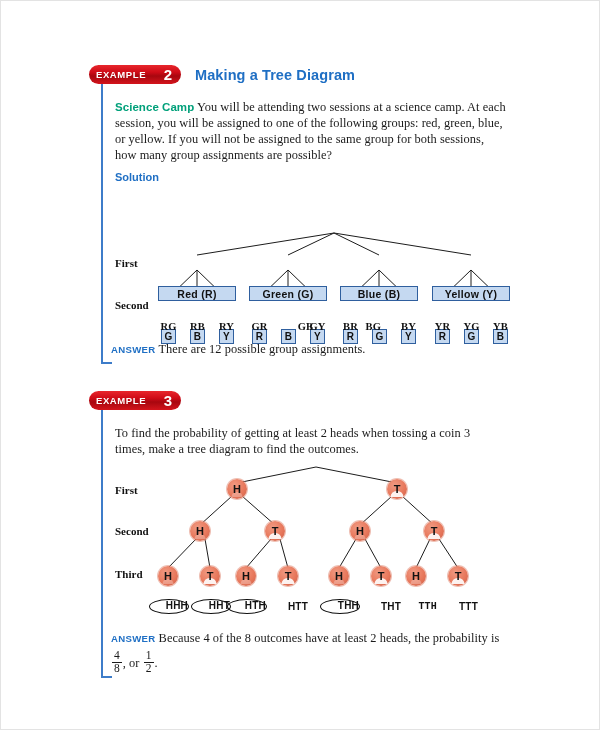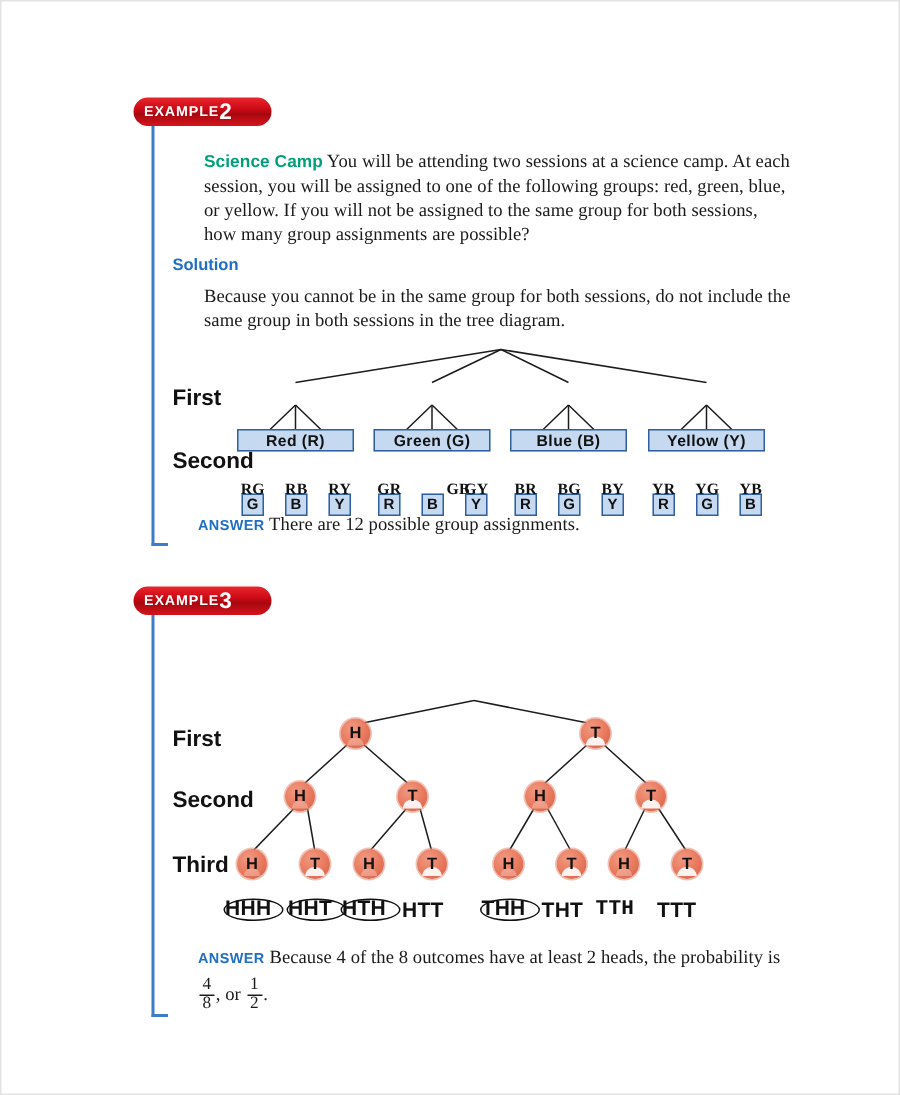--- a/index.html
+++ b/index.html
@@ -27,20 +27,21 @@
     align-items: center;
   }
   .ex-badge {
     position: relative;
     width: 92px;
     height: 19px;
     border-radius: 10px;
     background: linear-gradient(to bottom, #e8262c 0%, #cf0b17 38%, #a8070f 58%, #d4141c 100%);
     display: flex;
     align-items: center;
+    justify-content: space-between;
     box-sizing: border-box;
     padding: 0 9px 0 7px;
   }
   .ex-badge .ex-word {
     color: #ffffff;
     font-family: "Liberation Sans", sans-serif;
     font-weight: bold;
     font-size: 9.5px;
     letter-spacing: 0.6px;
     line-height: 1;
@@ -77,21 +78,20 @@
   }
 
   
   .p {
     position: absolute;
     font-family: "Liberation Serif", serif;
     font-size: 12.4px;
     line-height: 16.1px;
     color: #1a1a1a;
     letter-spacing: 0.05px;
-    margin-left: 21px;
   }
   .lead-green {
     color: #00a07a;
     font-family: "Liberation Sans", sans-serif;
     font-weight: bold;
     font-size: 11.5px;
   }
   .solution-head {
     position: absolute;
     color: #1f6fc4;
@@ -103,23 +103,23 @@
     color: #1f6fc4;
     font-family: "Liberation Sans", sans-serif;
     font-weight: bold;
     font-size: 9.6px;
     letter-spacing: 0.3px;
   }
 
   
   .row-label {
     position: absolute;
-    font-family: Liberation Sans, sans-serif;
-    font-weight: bold;
-    font-size: 15px;
+    font-family: Liberation Serif, serif;
+    font-weight: bold;
+    font-size: 11px;
     color: #111;
   }
   svg.tree-lines {
     position: absolute;
     left: 0; top: 0;
     overflow: visible;
     pointer-events: none;
   }
   .g-box {
     position: absolute;
@@ -186,24 +186,24 @@
     width: 11px;
     height: 5px;
     opacity: 0.28;
     border-radius: 6px 6px 0 0;
   }
 
   .coin-outcome {
     position: absolute;
     font-family: "Liberation Sans", sans-serif;
     font-weight: bold;
-    font-size: 14px;
+    font-size: 10px;
     color: #111;
     letter-spacing: 0.2px;
-    text-align: left;
+    text-align: right;
     width: 40px;
     line-height: 13px;
   }
   .coin-outcome.circled {
     border: 1.3px solid #111;
     border-radius: 50% / 50%;
     width: 38px;
     height: 13px;
     line-height: 11px;
   }
@@ -223,33 +223,33 @@
 </head>
 <body>
 
 <div id="page">
 
   <div class="ex-header" style="left:88px; top:64px;">
     <div class="ex-badge">
       <span class="ex-word">EXAMPLE</span>
       <span class="ex-num">2</span>
     </div>
+    <div class="ex-title">Making a Tree Diagram</div>
   </div>
 
   <div class="blue-rule" style="left:100px; top:83px; height:280px;"></div>
   <div class="blue-rule-foot" style="left:100px; top:361px;"></div>
 
   <div class="p" style="left:114px; top:98px; width:392px;">
     <span class="lead-green">Science Camp</span>
     <span>You will be attending two sessions at a science camp. At each session, you will be assigned to one of the following groups: red, green, blue, or yellow. If you will not be assigned to the same group for both sessions, how many group assignments are possible?</span>
   </div>
 
   <div class="solution-head" style="left:114px; top:170px;">Solution</div>
 
-  <div class="p" style="left:114px; top:188px; width:392px;">Because you cannot be in the same group for both sessions, do not include the same group in both sessions in the tree diagram.</div>
 
   <div>
     <div class="row-label" style="left:114px; top:256px;">First</div>
     <div class="row-label" style="left:114px; top:298px;">Second</div>
 
     <svg class="tree-lines" width="600" height="730">
       <g stroke="#1c1c1c" stroke-width="1" fill="none">
 
         <line x1="333" y1="232" x2="196" y2="254"></line>
         <line x1="333" y1="232" x2="287" y2="254"></line>
@@ -297,21 +297,21 @@
 
     <div class="outcome" style="left:152px; top:320px; width:31px;">RG</div>
     <div class="outcome" style="left:181px; top:320px; width:31px;">RB</div>
     <div class="outcome" style="left:210px; top:320px; width:31px;">RY</div>
 
     <div class="outcome" style="left:243px; top:320px; width:31px;">GR</div>
     <div class="outcome" style="left:289px; top:320px; width:31px;">GB</div>
     <div class="outcome" style="left:301px; top:320px; width:31px;">GY</div>
 
     <div class="outcome" style="left:334px; top:320px; width:31px;">BR</div>
-    <div class="outcome" style="left:363px; top:320px; width:31px;">BG</div>
+    <div class="outcome" style="left:349px; top:320px; width:31px;text-align:right;">BG</div>
     <div class="outcome" style="left:392px; top:320px; width:31px;">BY</div>
 
     <div class="outcome" style="left:426px; top:320px; width:31px;">YR</div>
     <div class="outcome" style="left:455px; top:320px; width:31px;">YG</div>
     <div class="outcome" style="left:484px; top:320px; width:31px;">YB</div>
   </div>
 
   <div class="p" style="left:110px; top:340px; width:392px;">
     <span class="answer-label">ANSWER</span>
     <span>There are 12 possible group assignments.</span>
@@ -320,20 +320,21 @@
   <div class="ex-header" style="left:88px; top:390px;">
     <div class="ex-badge">
       <span class="ex-word">EXAMPLE</span>
       <span class="ex-num">3</span>
     </div>
   </div>
 
   <div class="blue-rule" style="left:100px; top:409px; height:268px;"></div>
   <div class="blue-rule-foot" style="left:100px; top:675px;"></div>
 
+  <div class="p" style="left:114px; top:424px; width:382px;">To find the probability of getting at least 2 heads when tossing a coin 3 times, make a tree diagram to find the outcomes.</div>
 
   <div>
     <div class="row-label" style="left:114px; top:483px;">First</div>
     <div class="row-label" style="left:114px; top:524px;">Second</div>
     <div class="row-label" style="left:114px; top:567px;">Third</div>
 
     <svg class="tree-lines" width="600" height="730">
       <g stroke="#1c1c1c" stroke-width="1" fill="none">
 
         <line x1="315" y1="466" x2="236" y2="482"></line>

